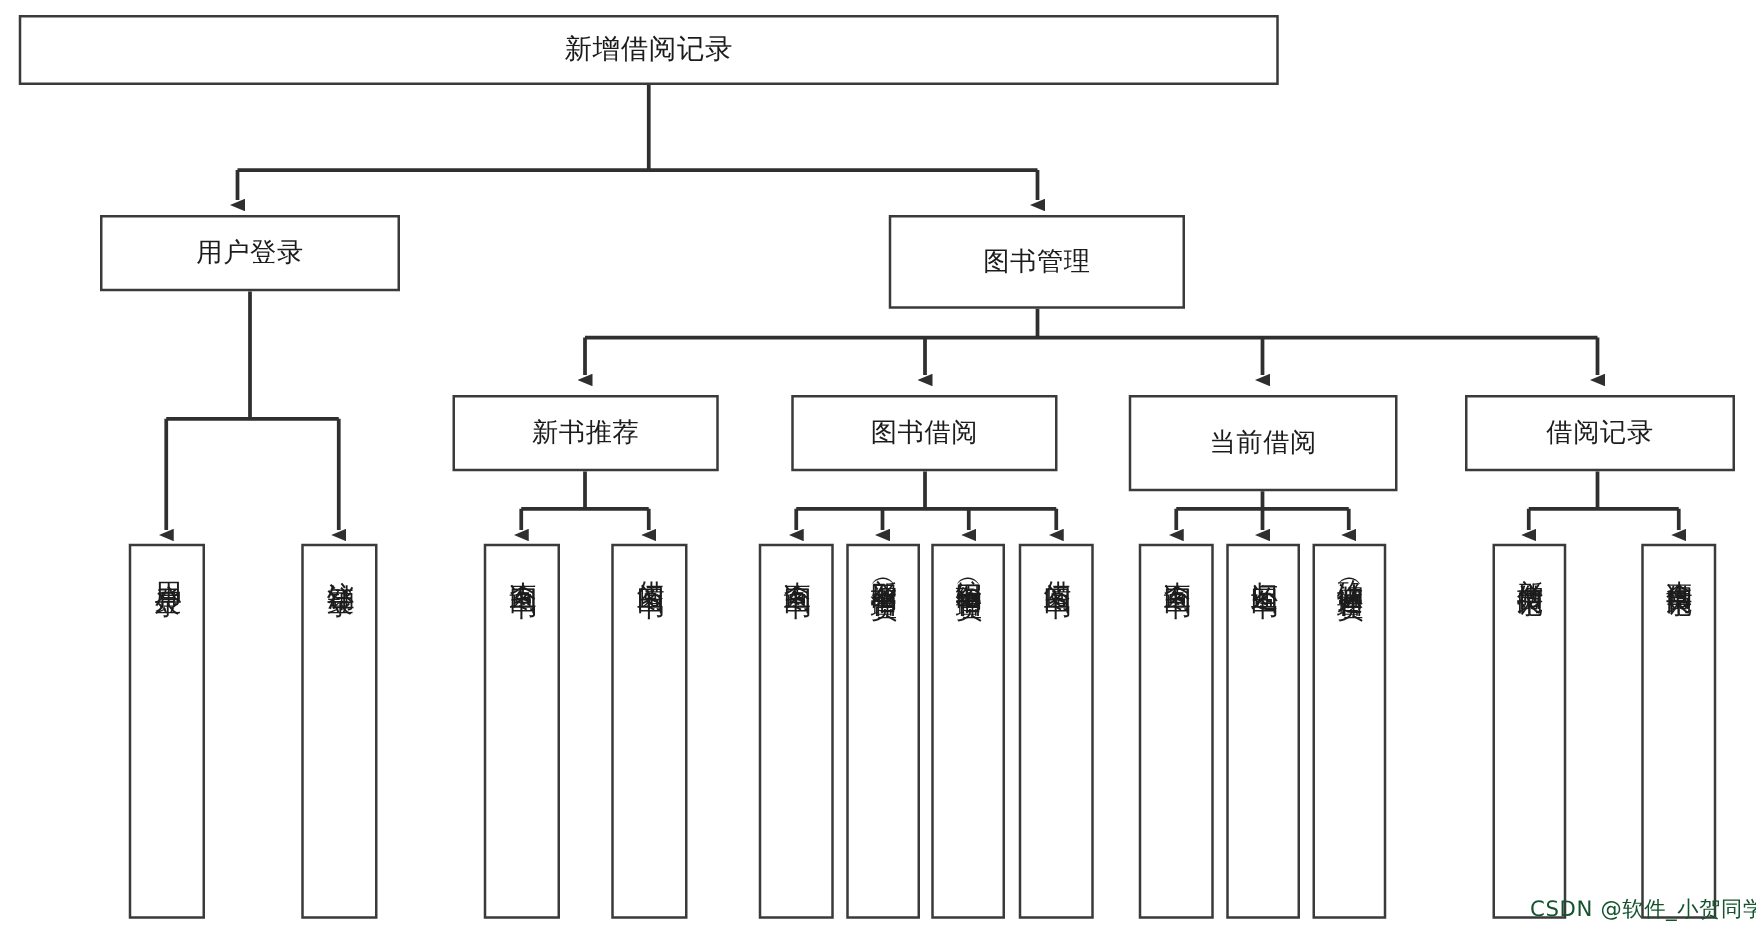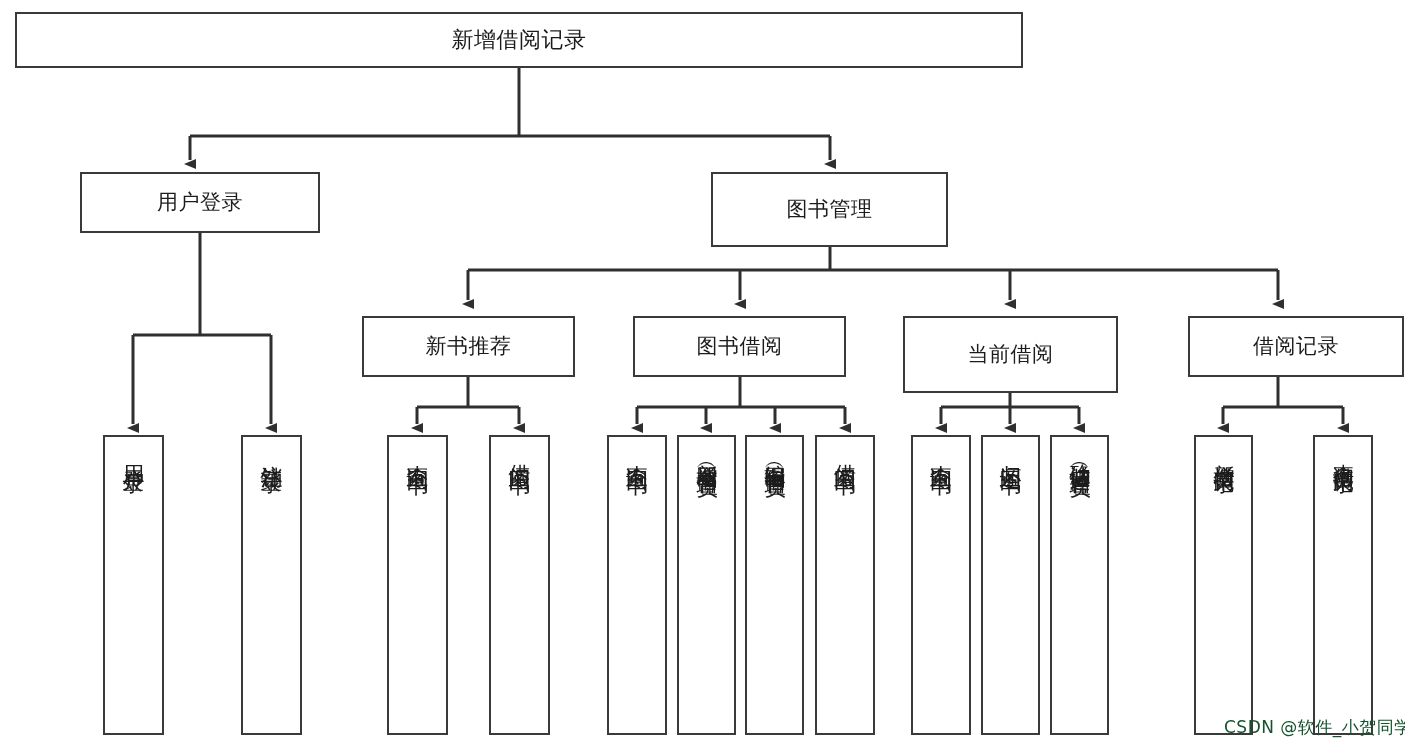--- a/index.html
+++ b/index.html
@@ -138,21 +138,21 @@
 
   <div class="node h" style="left:633px;top:316px;width:213px;height:61px;">
     <span class="lbl">图书借阅</span>
   </div>
   <div class="node h" style="left:362px;top:316px;width:213px;height:61px;">
     <span class="lbl">新书推荐</span>
   </div>
   <div class="node h" style="left:903px;top:316px;width:215px;height:77px;">
     <span class="lbl">当前借阅</span>
   </div>
-  <div class="node h" style="left:1172px;top:316px;width:216px;height:61px;margin-left:16px;">
+  <div class="node h" style="left:1172px;top:316px;width:216px;height:61px;">
     <span class="lbl">借阅记录</span>
   </div>
 
   <div class="node v" style="left:103px;top:435px;width:61px;height:300px;">
     <span class="lbl">用户登录</span>
   </div>
   <div class="node v" style="left:241px;top:435px;width:61px;height:300px;">
     <span class="lbl">注销登录</span>
   </div>
 

